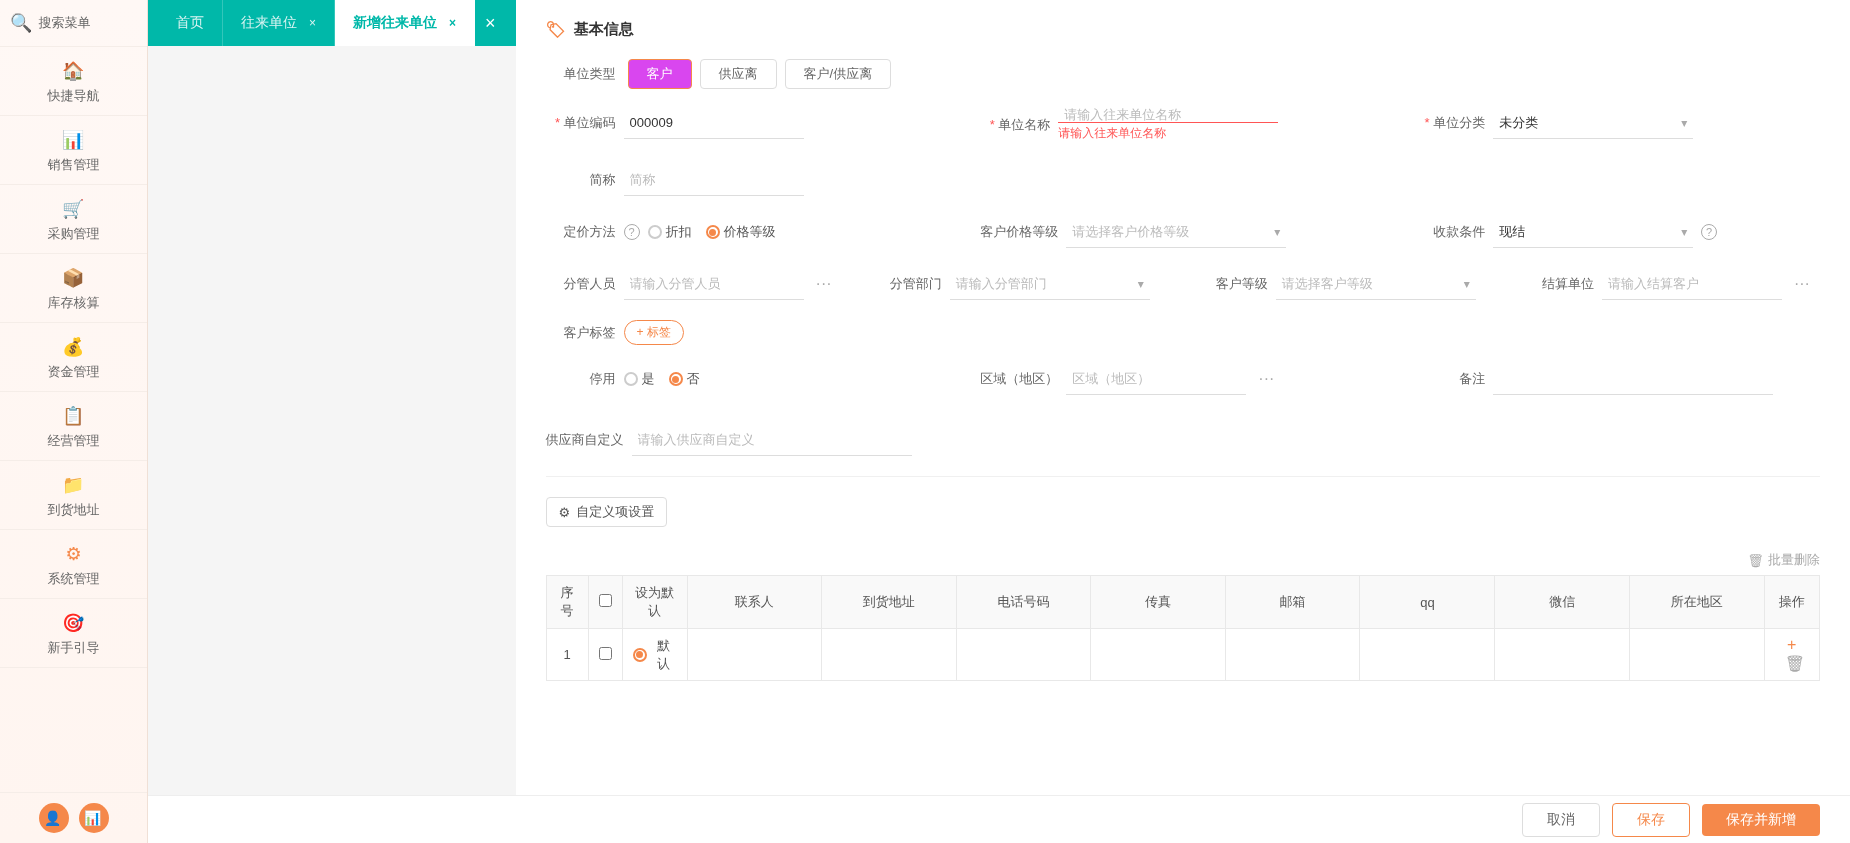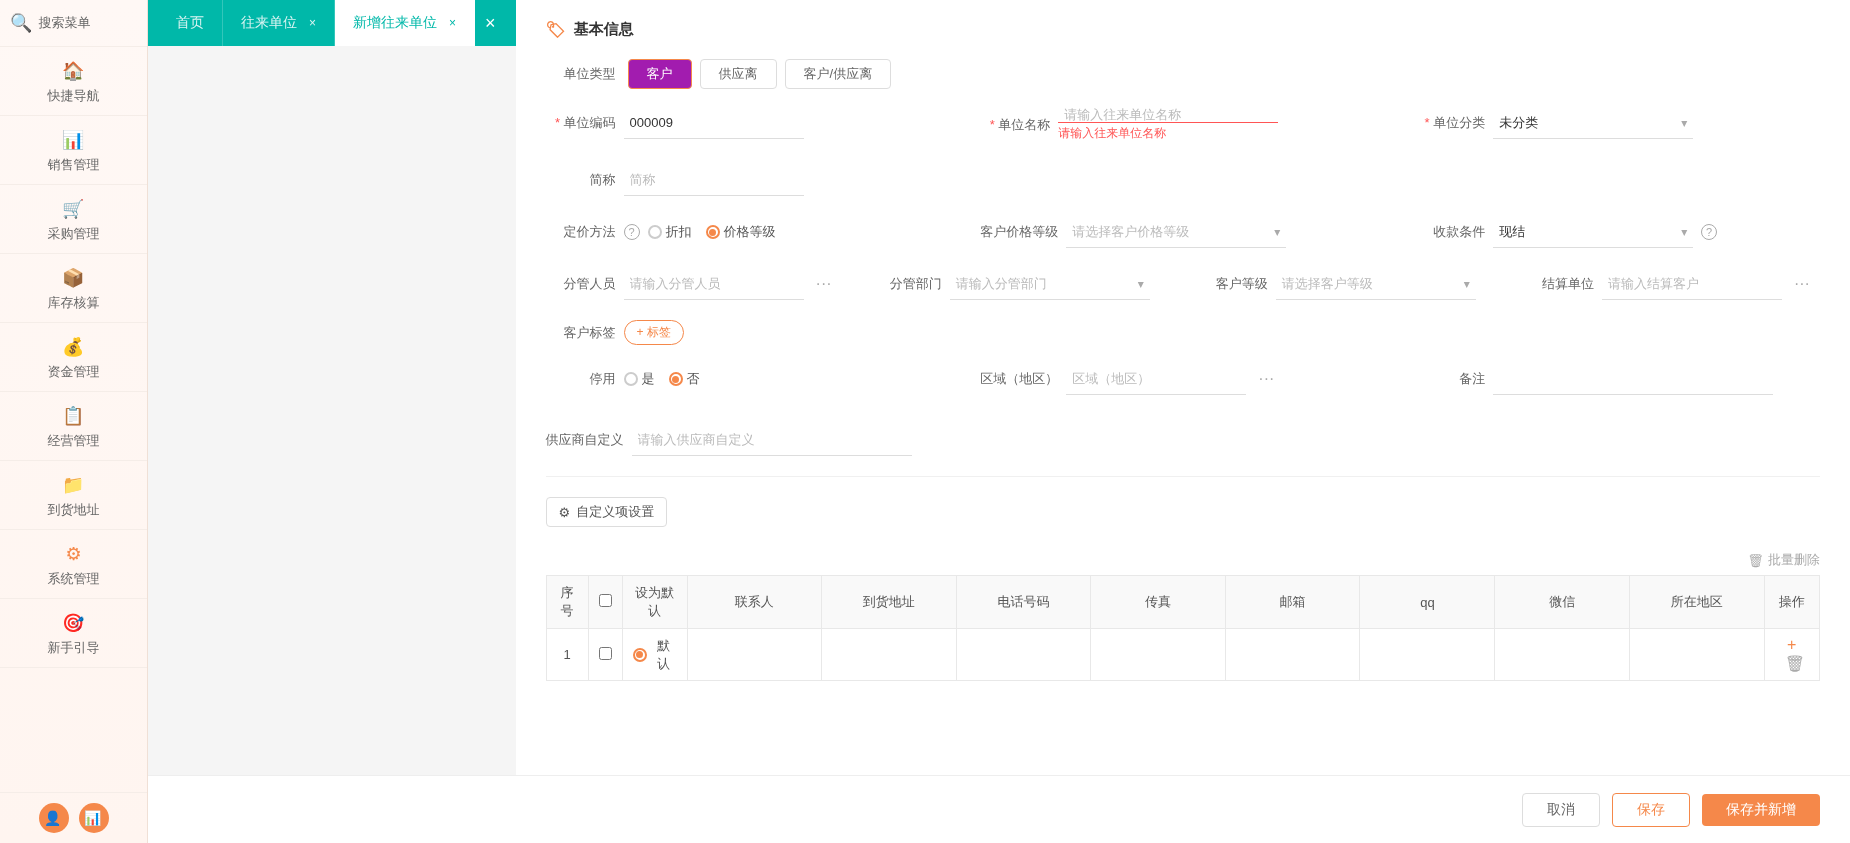--- a/index.html
+++ b/index.html
@@ -90,21 +90,21 @@
       font-size: 14px;
       color: rgba(255,255,255,0.85);
       cursor: pointer;
       border-right: 1px solid rgba(255,255,255,0.2);
       position: relative;
       gap: 8px;
     }
     .tab.active {
       background: #fff;
       color: #00b8a9;
-      font-weight: 400;
+      font-weight: 700;
     }
     .tab .close-btn {
       font-size: 12px;
       color: inherit;
       cursor: pointer;
       margin-left: 4px;
     }
     .tab-bar-close {
       margin-left: auto;
       color: #fff;
@@ -206,21 +206,21 @@
     .type-btn {
       padding: 5px 18px;
       border: 1px solid #ddd;
       border-radius: 4px;
       background: #fff;
       cursor: pointer;
       font-size: 13px;
       color: #666;
     }
     .type-btn.active {
-      background: #a21caf;
+      background: #d946ef;
       color: #fff;
       border-color: #f5884a;
     }
 
     
     .radio-group { display: flex; align-items: center; gap: 14px; }
     .radio-item { display: flex; align-items: center; gap: 4px; cursor: pointer; font-size: 13px; color: #555; }
     .radio-circle {
       width: 14px; height: 14px;
       border-radius: 50%;
@@ -321,21 +321,21 @@
     }
     .td-add { color: #f5884a; cursor: pointer; font-size: 16px; }
     .td-del { color: #aaa; cursor: pointer; font-size: 16px; }
 
     
     .footer {
       position: fixed;
       bottom: 0;
       right: 0;
       left: 148px;
-      height: 68px;
+      height: 48px;
       background: #fff;
       border-top: 1px solid #eee;
       display: flex;
       align-items: center;
       justify-content: flex-end;
       padding: 12px 30px;
       gap: 12px;
       z-index: 100;
     }
     .btn-cancel {

